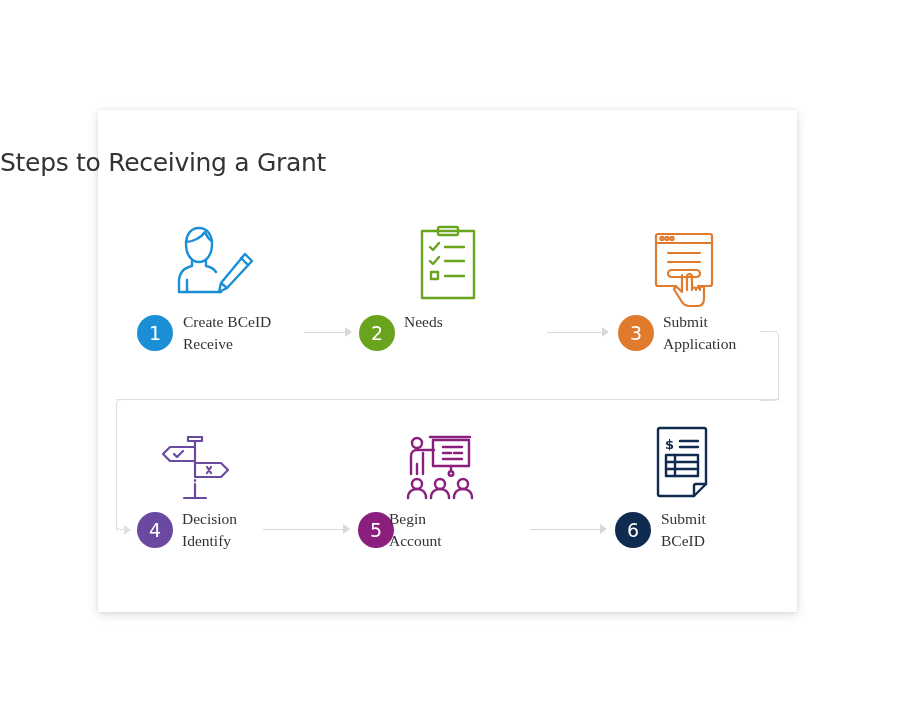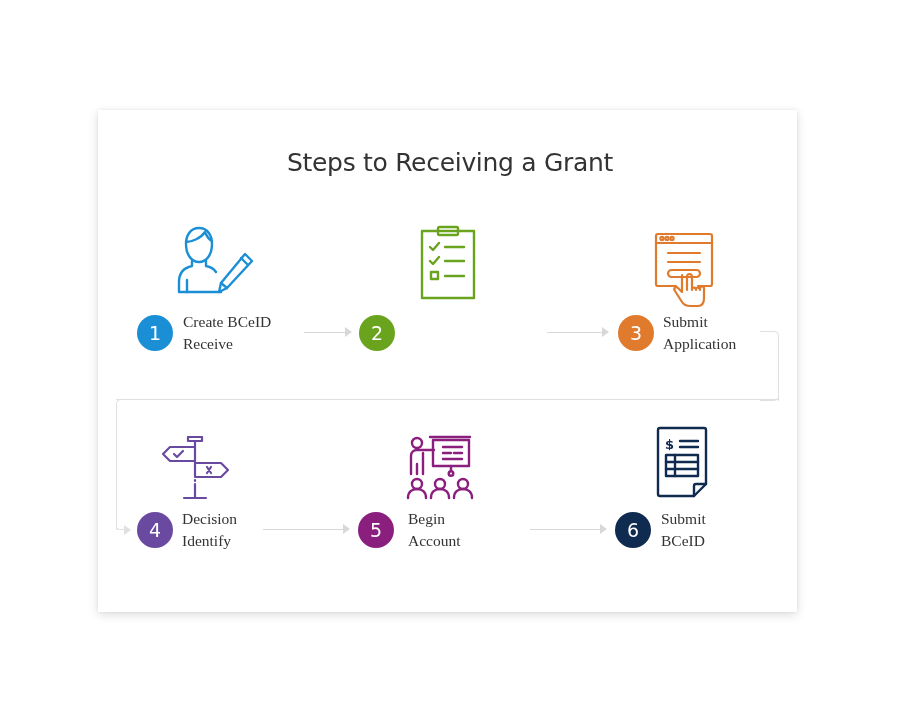--- a/index.html
+++ b/index.html
@@ -1,20 +1,20 @@
 <!DOCTYPE html>
 <html><head>
 <meta charset="utf-8">
 <style>
   html, body { margin:0; padding:0; }
   body { width:900px; height:720px; background:#ffffff; position:relative; overflow:hidden;
          font-family:"DejaVu Sans","Liberation Sans",sans-serif; color:#333; }
   .card { position:absolute; left:98px; top:110px; width:699px; height:502px; background:#fff;
           box-shadow:0 3px 10px rgba(0,0,0,0.13), 0 0 3px rgba(0,0,0,0.08); }
-  .title { position:absolute; left:0; right:0; top:148px; text-align:center; font-size:25px;
+  .title { position:absolute; left:0; right:0; top:148px; text-align:left; font-size:25px;
            color:#333; letter-spacing:-0.3px; }
   .icon { position:absolute; }
   .badge { position:absolute; width:36px; height:36px; border-radius:50%; color:#fff;
            font-size:19px; line-height:36px; text-align:center; }
   .label { position:absolute; font-size:15.5px; line-height:22px; color:#333;font-family:Liberation Serif, serif; }
   .hline { position:absolute; height:1px; background:#d8d8d8; }
   .arrowhead { position:absolute; width:0; height:0; border-top:5px solid transparent;
                border-bottom:5px solid transparent; border-left:7px solid #d8d8d8; }
   .conn { position:absolute; border:1.5px solid #e0e0e0; }
 </style>
@@ -101,36 +101,37 @@
 </svg>
 
 <div class="badge" style="left:137px;top:315px;background:#1a8fd6">1</div>
 <div class="label" style="left:183px;top:311px">
   <div>Create BCeID</div>
   <div>Receive</div>
 </div>
 
 <div class="badge" style="left:359px;top:315px;background:#6aa31e">2</div>
 <div class="label" style="left:404px;top:311px">
+  <div>Needs</div>
 </div>
 
 <div class="badge" style="left:618px;top:315px;background:#e07b2e">3</div>
 <div class="label" style="left:663px;top:311px">
   <div>Submit</div>
   <div>Application</div>
 </div>
 
 <div class="badge" style="left:137px;top:512px;background:#6a4aa0">4</div>
 <div class="label" style="left:182px;top:508px">
   <div>Decision</div>
   <div>Identify</div>
 </div>
 
 <div class="badge" style="left:358px;top:512px;background:#8a1f7e">5</div>
-<div class="label" style="left:408px;top:508px">
+<div class="label" style="left:389px;top:508px">
   <div>Begin</div>
   <div>Account</div>
 </div>
 
 <div class="badge" style="left:615px;top:512px;background:#0f2b50">6</div>
 <div class="label" style="left:661px;top:508px">
   <div>Submit</div>
   <div>BCeID</div>
 </div>
 

